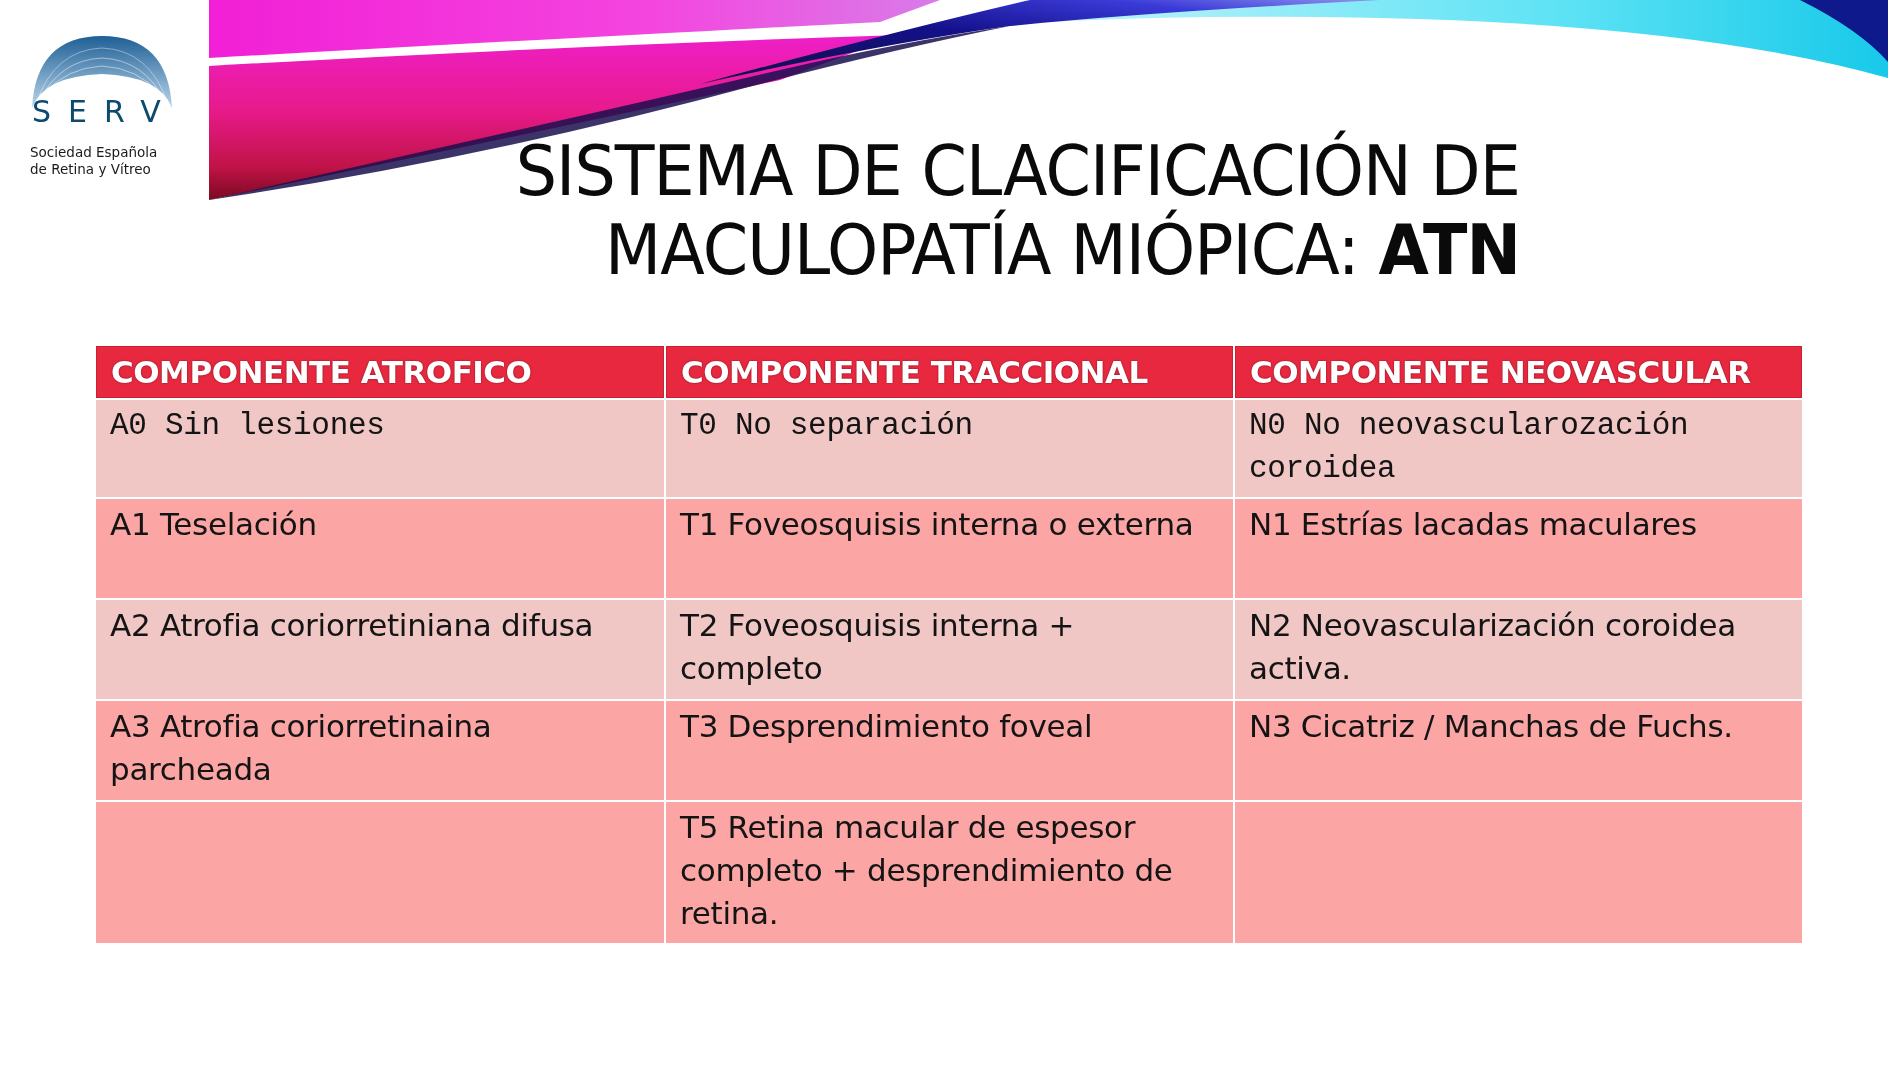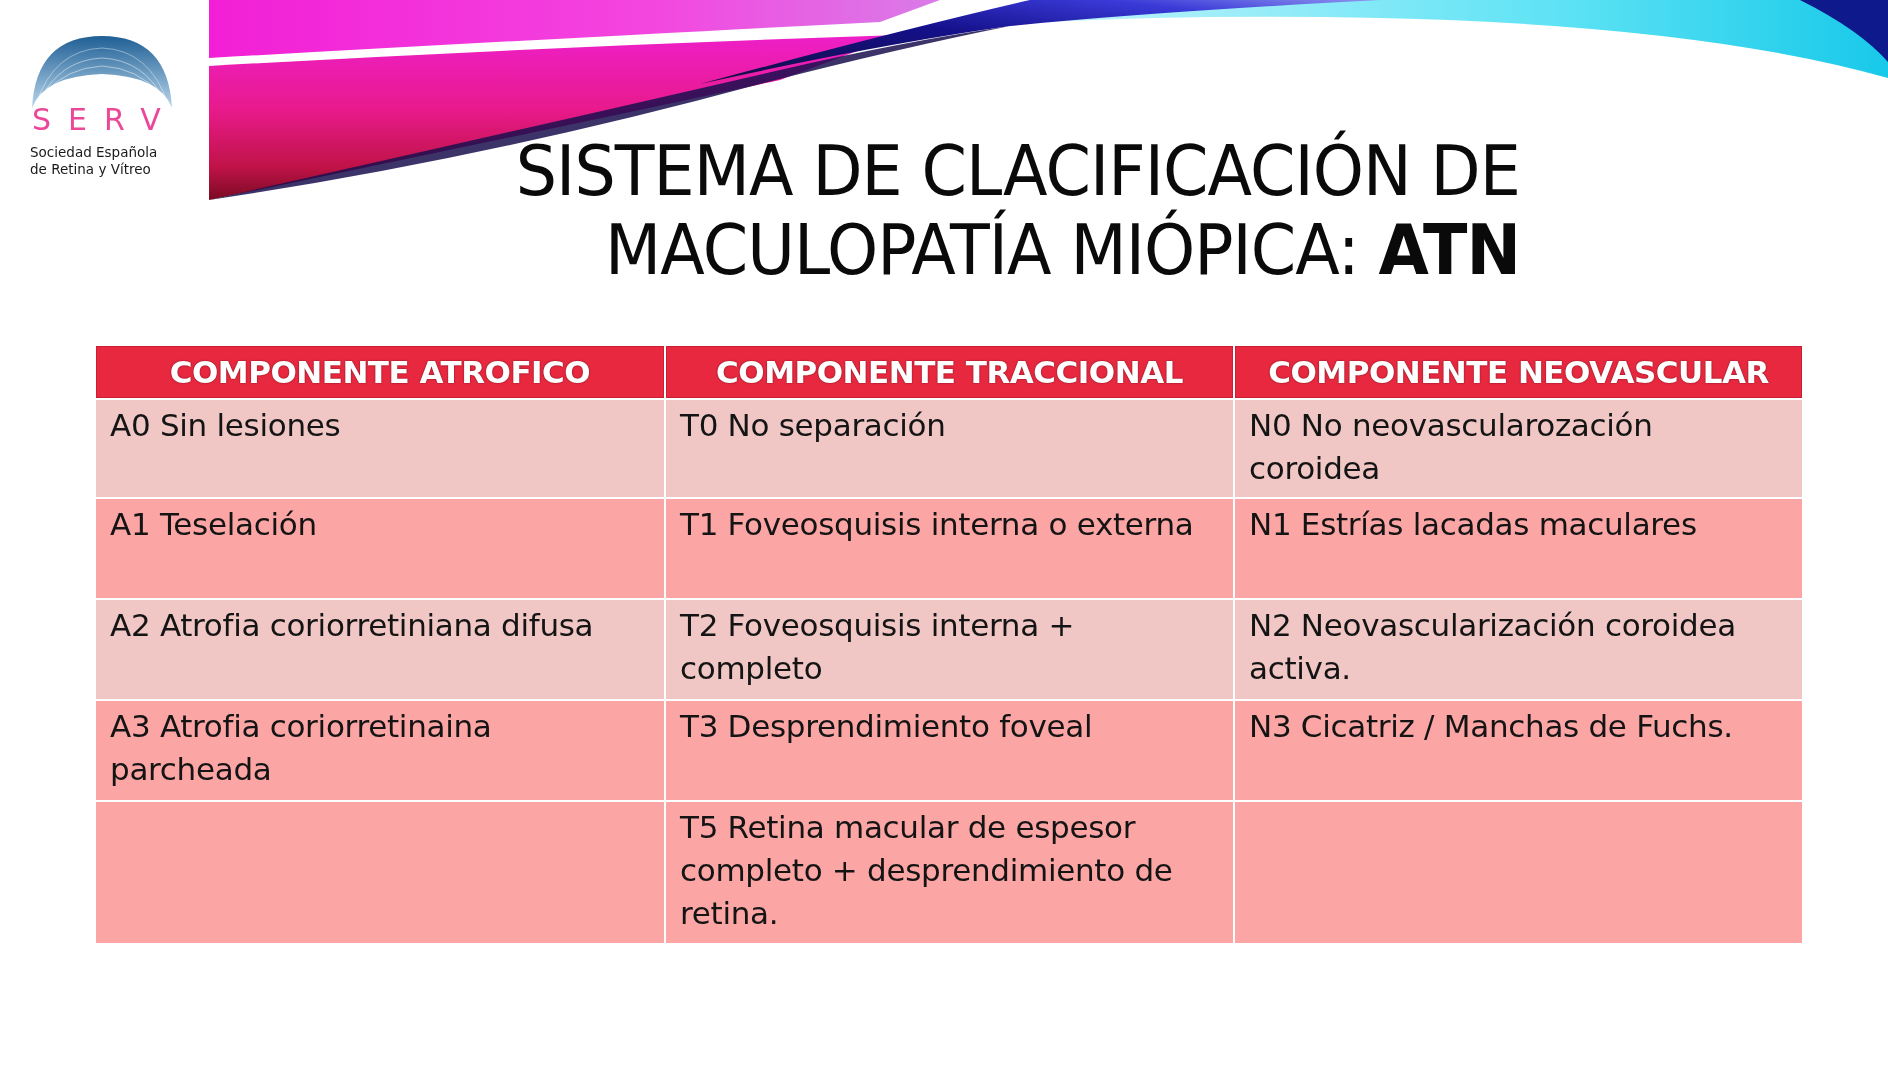--- a/index.html
+++ b/index.html
@@ -35,25 +35,25 @@
     .logo-arc {
       position: absolute;
       left: 8px;
       top: 4px;
       width: 144px;
       height: 76px;
     }
     .logo-word {
       position: absolute;
       left: 10px;
-      top: 72px;
+      top: 64px;
       font-family: "DejaVu Sans", sans-serif;
       font-size: 30px;
       letter-spacing: 17px;
-      color: #ec4899;
+      color: #0c4a6e;
       font-weight: normal;
     }
     .logo-sub {
       position: absolute;
       left: 8px;
       top: 114px;
       width: 160px;
       text-align: left;
       font-family: "DejaVu Sans", sans-serif;
       font-size: 13.5px;
@@ -93,42 +93,42 @@
       margin-left: -2px;
       margin-top: -2px;
       table-layout: fixed;
     }
     .atn-table th {
       background: #e8283f;
       color: #ffffff;
       font-family: "DejaVu Sans", sans-serif;
       font-weight: bold;
       font-size: 31px;
-      text-align: center;
+      text-align: left;
       height: 52px;
       padding: 0 14px;
       white-space: nowrap;
       letter-spacing: -0.5px;
       text-shadow: 0 0 2px rgba(0,0,0,0.55);
       border: 1px solid #c91e33;
       box-sizing: border-box;
     }
     .atn-table td {
       font-family: "DejaVu Sans", sans-serif;
       font-size: 31px;
       line-height: 43px;
       color: #141414;
       vertical-align: top;
       padding: 4px 14px 0 14px;
       box-sizing: border-box;
       letter-spacing: -0.3px;
     }
     .atn-table tr.odd td { background: #f0c7c5; }
     .atn-table tr.even td { background: #fca5a5; }
-    .atn-table tr.r1 td { height: 97px; }
+    .atn-table tr.r1 td { height: 97px; font-family: Liberation Mono, monospace; }
     .atn-table tr.r2 td { height: 99px; }
     .atn-table tr.r3 td { height: 99px; }
     .atn-table tr.r4 td { height: 99px; }
     .atn-table tr.r5 td { height: 98px; }
     .atn-table tr.r6 td { height: 141px; }
     .cell-text { display: block; }
   </style>
 </head>
 <body>
 

